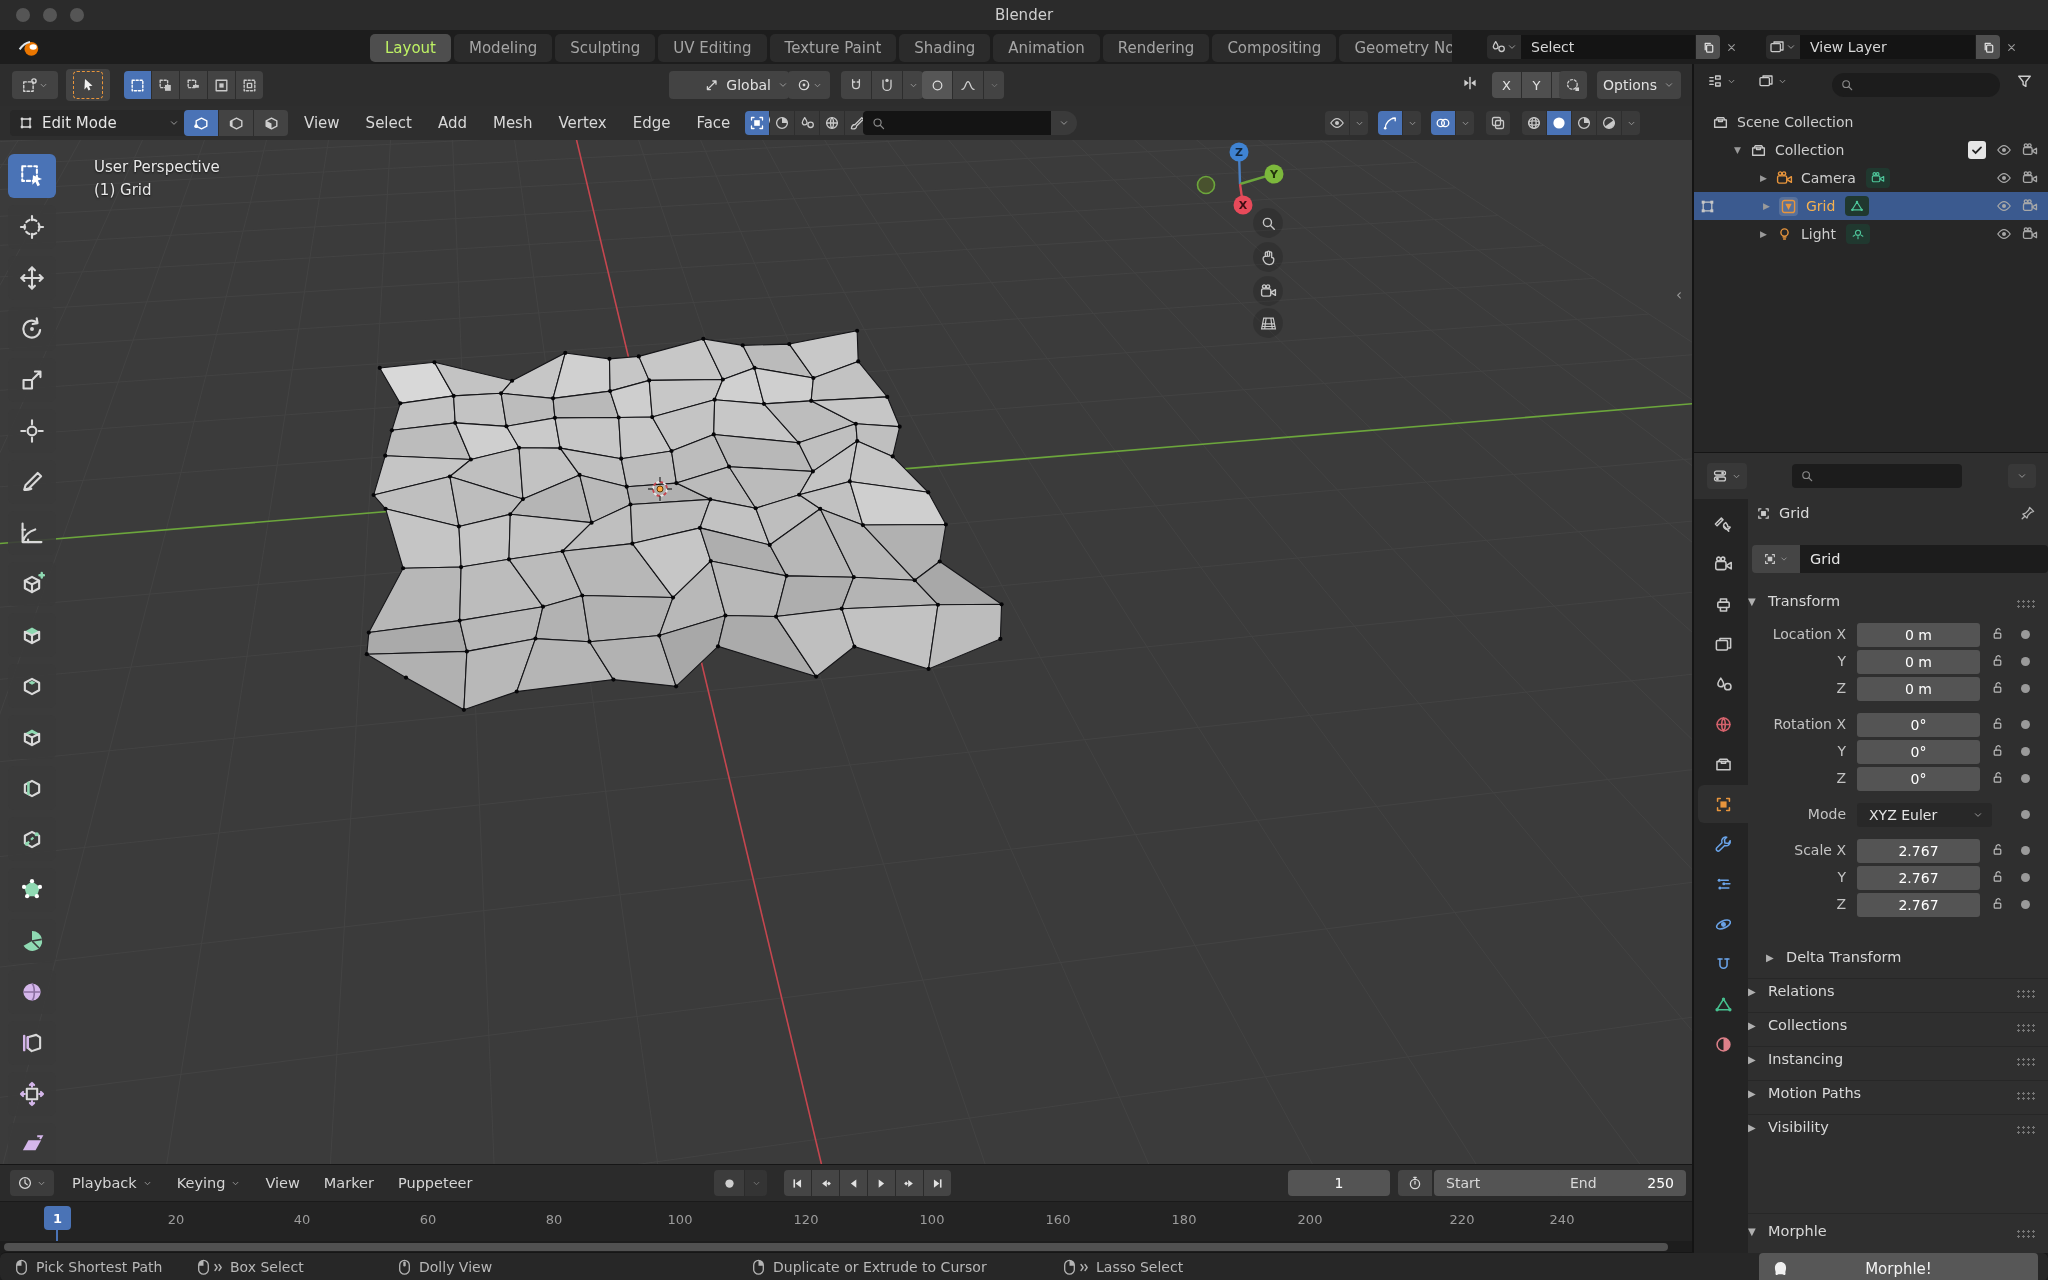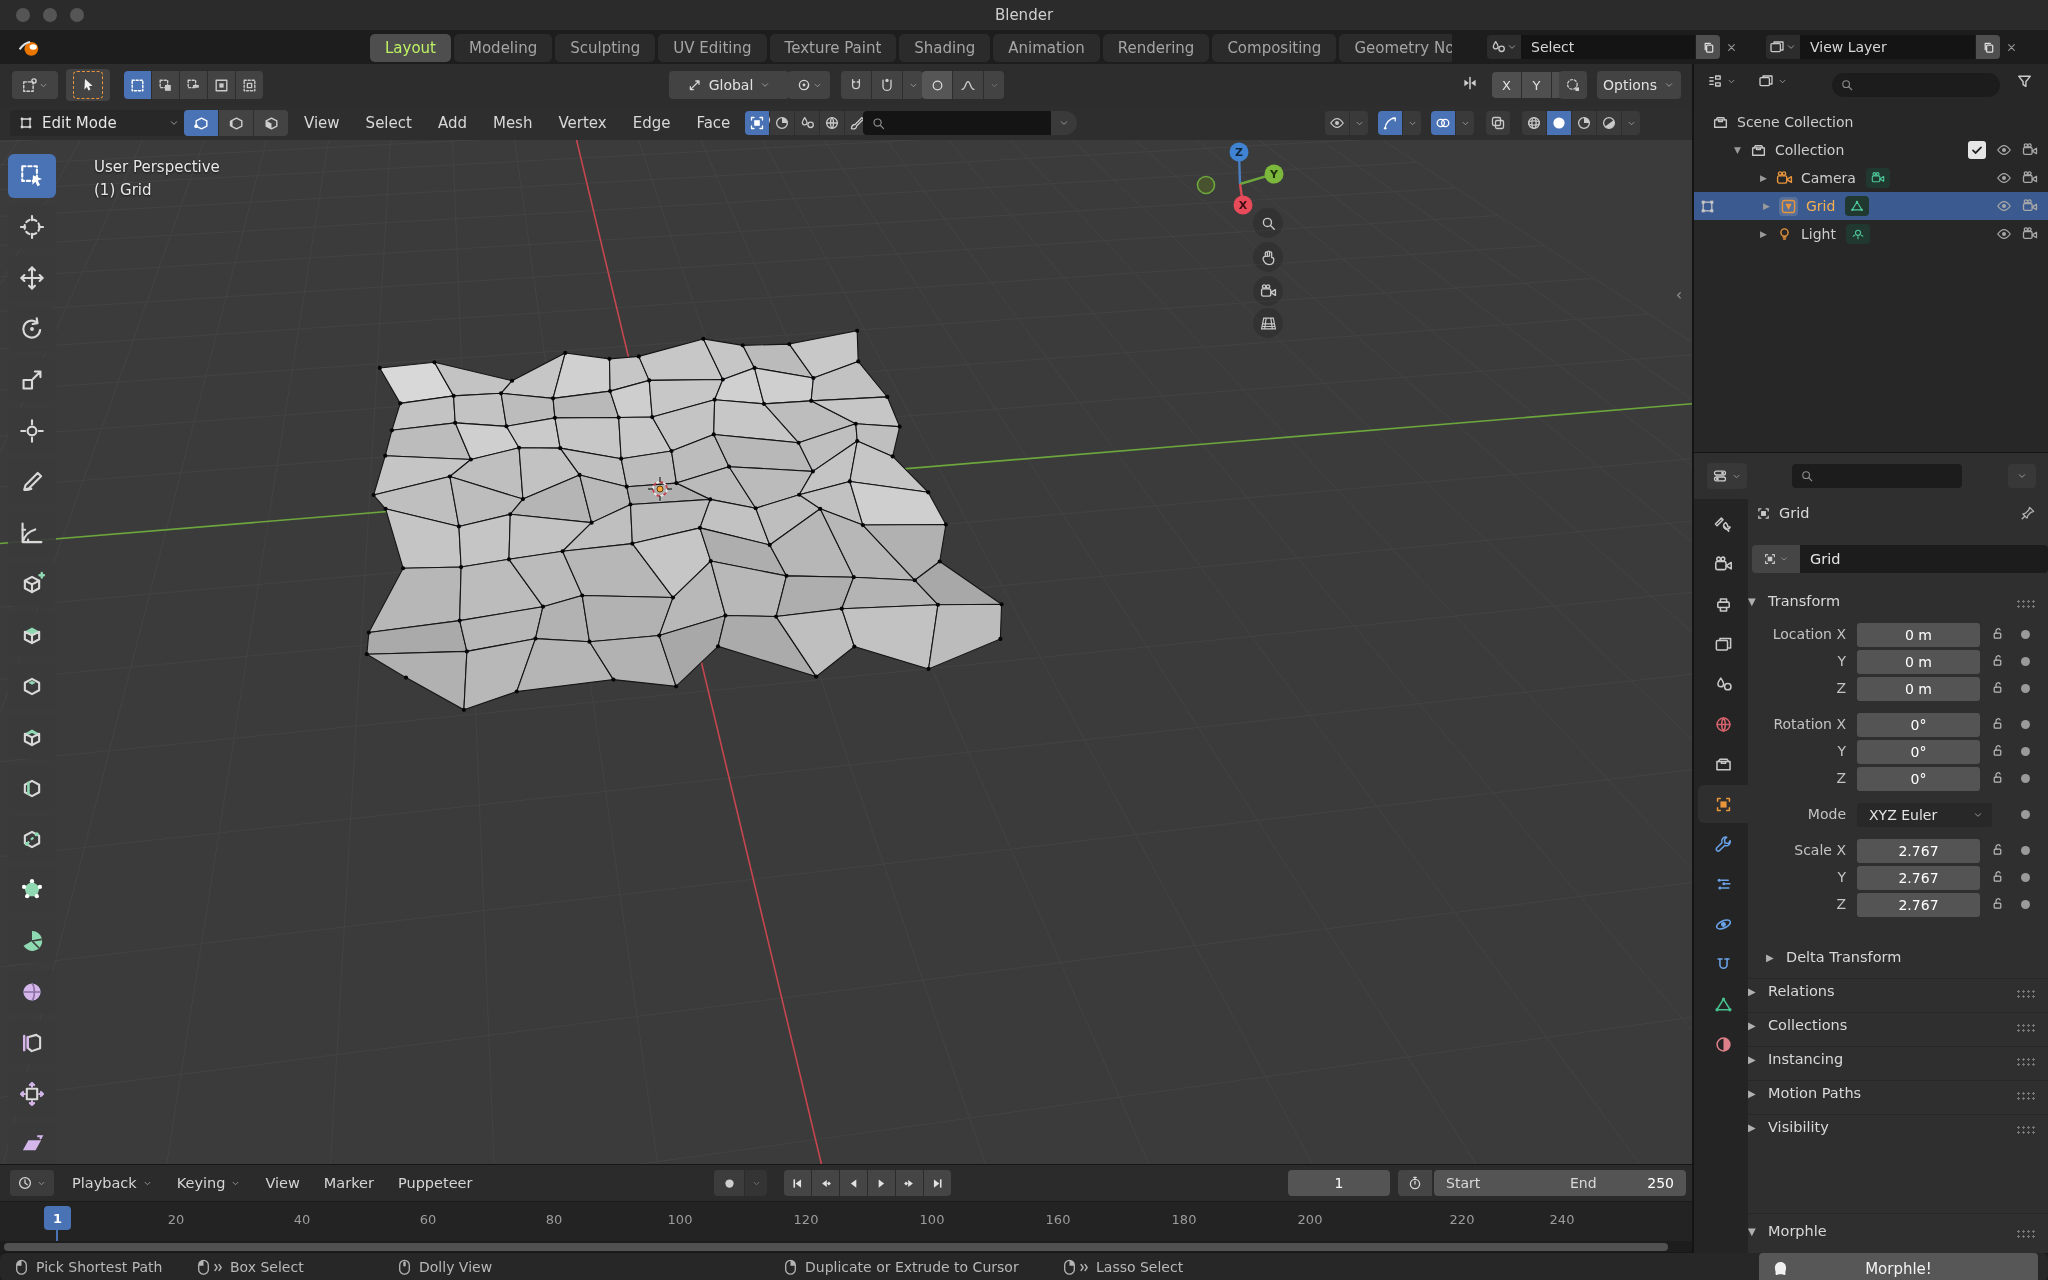--- a/index.html
+++ b/index.html
@@ -217,21 +217,21 @@
             <rect x="6" y="6" width="4" height="4" fill="#c9c9c9"></rect>
           </svg>
         </div>
         <div class="mini" style="border-radius: 0px 4px 4px 0px;">
           <svg class="ic" width="17" height="17" viewBox="0 0 16 16" style="color:#c9c9c9">
             <rect x="3" y="3" width="10" height="10" stroke="currentColor" fill="none" stroke-width="1.3" stroke-linecap="round" stroke-linejoin="round" stroke-dasharray="2 1.7"></rect>
             <rect x="6" y="6" width="4" height="4" stroke="currentColor" fill="none" stroke-width="1.3" stroke-linecap="round" stroke-linejoin="round"></rect>
           </svg>
         </div>
       </div>
-    <div class="trbtn abs" style="left:669px;top:7px;width:120px;gap:6px;" id="orientbtn">
+    <div class="trbtn abs" style="left:669px;top:7px;width:120px;gap:6px;justify-content:flex-end;" id="orientbtn">
       <span id="orienticon">
           <svg class="ic" width="16" height="16" viewBox="0 0 16 16" style="color:#d5d5d5">
             <path d="M3.4 12.6L12 4M12 4H8.8M12 4v3.2M3.4 12.6v-3M3.4 12.6h3" stroke="currentColor" fill="none" stroke-width="1.3" stroke-linecap="round" stroke-linejoin="round"></path>
           </svg>
         </span>
       <span class="ddtext">Global</span>
       <span id="orientchev">
           <svg class="ic" width="12" height="12" viewBox="0 0 16 16" style="color:#9a9a9a">
             <path d="M4.5 6.3l3.5 3.5 3.5-3.5" stroke="currentColor" fill="none" stroke-width="1.3" stroke-linecap="round" stroke-linejoin="round"></path>
           </svg>
@@ -1036,21 +1036,21 @@
           </svg>
           <span>Box Select</span>
         </div>
         <div class="hint" style="left: 398px;">
           <svg class="ic" width="13" height="17" viewBox="0 0 12 17" style="color:#b5b5b5">
             <rect x="1.2" y="1.4" width="9.6" height="13.8" rx="4.8" stroke="currentColor" fill="none" stroke-width="1.3" stroke-linecap="round" stroke-linejoin="round"></rect>
             <rect x="4.8" y="2.4" width="2.4" height="5" rx="1.2" fill="currentColor"></rect>
           </svg>
           <span>Dolly View</span>
         </div>
-        <div class="hint" style="left: 784px;">
+        <div class="hint" style="left: 752px;">
           <svg class="ic" width="13" height="17" viewBox="0 0 12 17" style="color:#b5b5b5">
             <rect x="1.2" y="1.4" width="9.6" height="13.8" rx="4.8" stroke="currentColor" fill="none" stroke-width="1.3" stroke-linecap="round" stroke-linejoin="round"></rect>
             <path d="M6 1.4a4.8 4.8 0 0 1 4.8 4.8v.6H6z" fill="currentColor"></path>
           </svg>
           <span>Duplicate or Extrude to Cursor</span>
         </div>
         <div class="hint" style="left: 1063px;">
           <svg class="ic" width="13" height="17" viewBox="0 0 12 17" style="color:#b5b5b5">
             <rect x="1.2" y="1.4" width="9.6" height="13.8" rx="4.8" stroke="currentColor" fill="none" stroke-width="1.3" stroke-linecap="round" stroke-linejoin="round"></rect>
             <path d="M6 1.4a4.8 4.8 0 0 1 4.8 4.8v.6H6z" fill="currentColor"></path>

